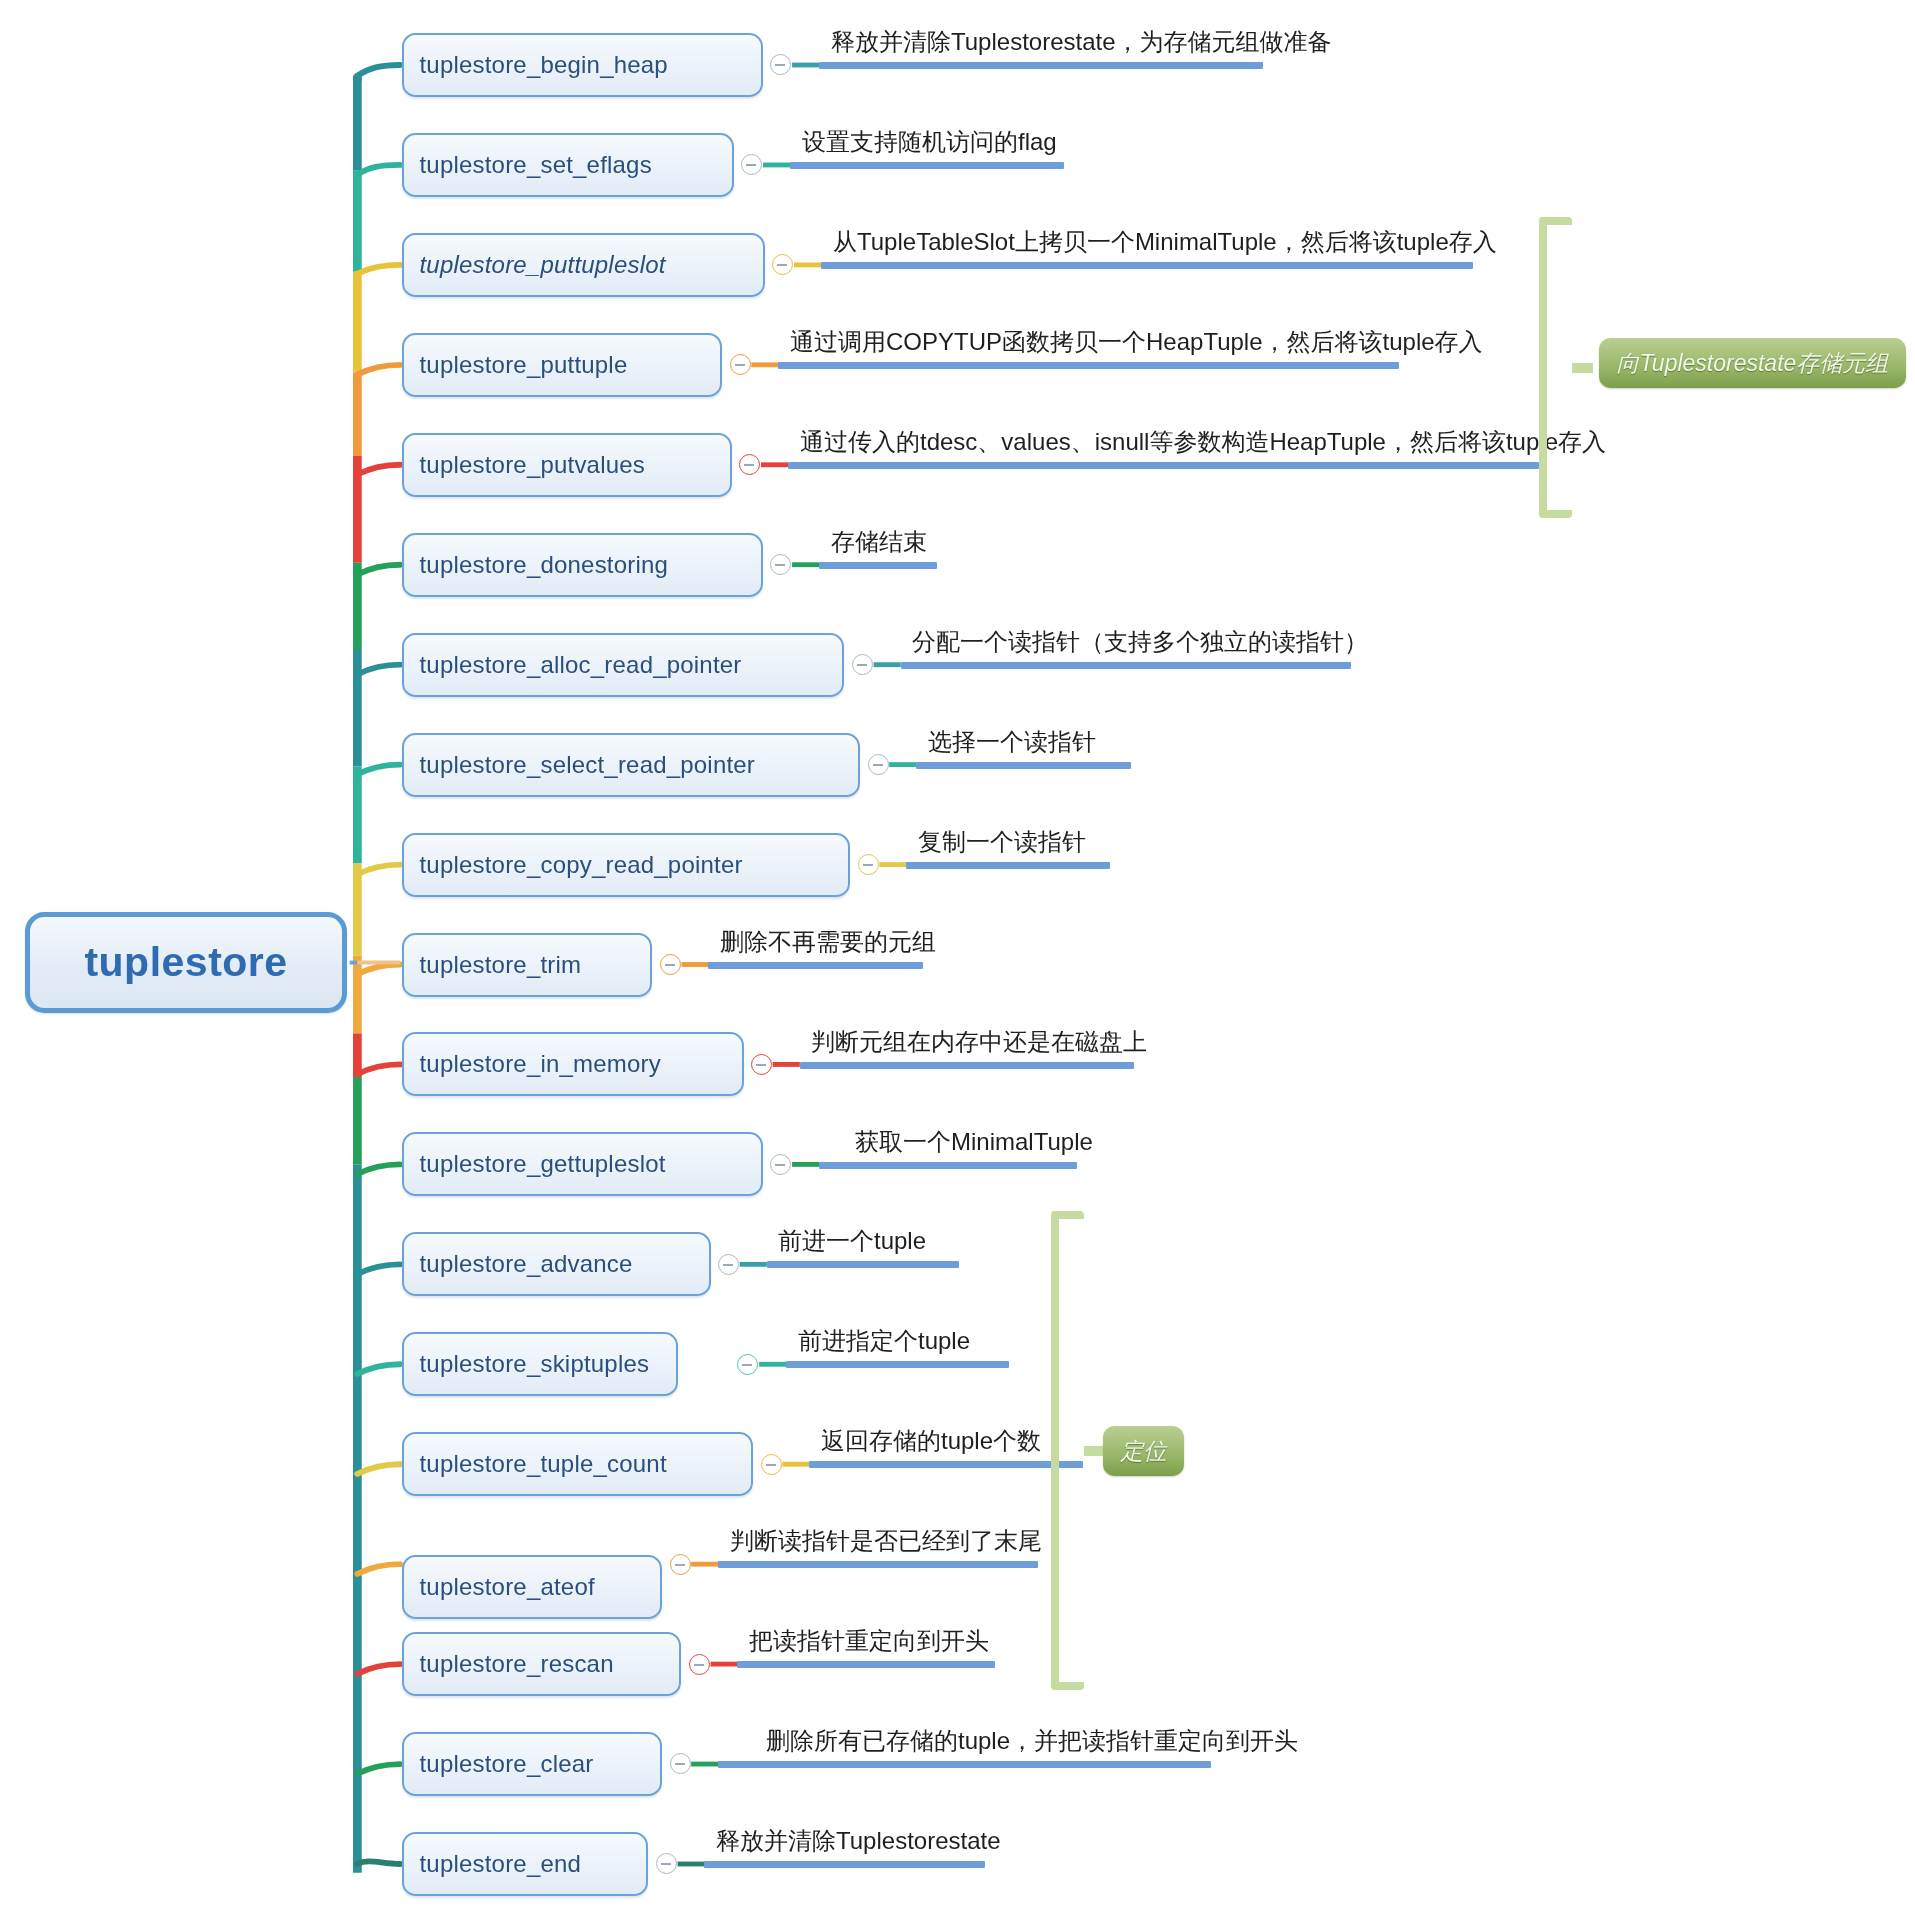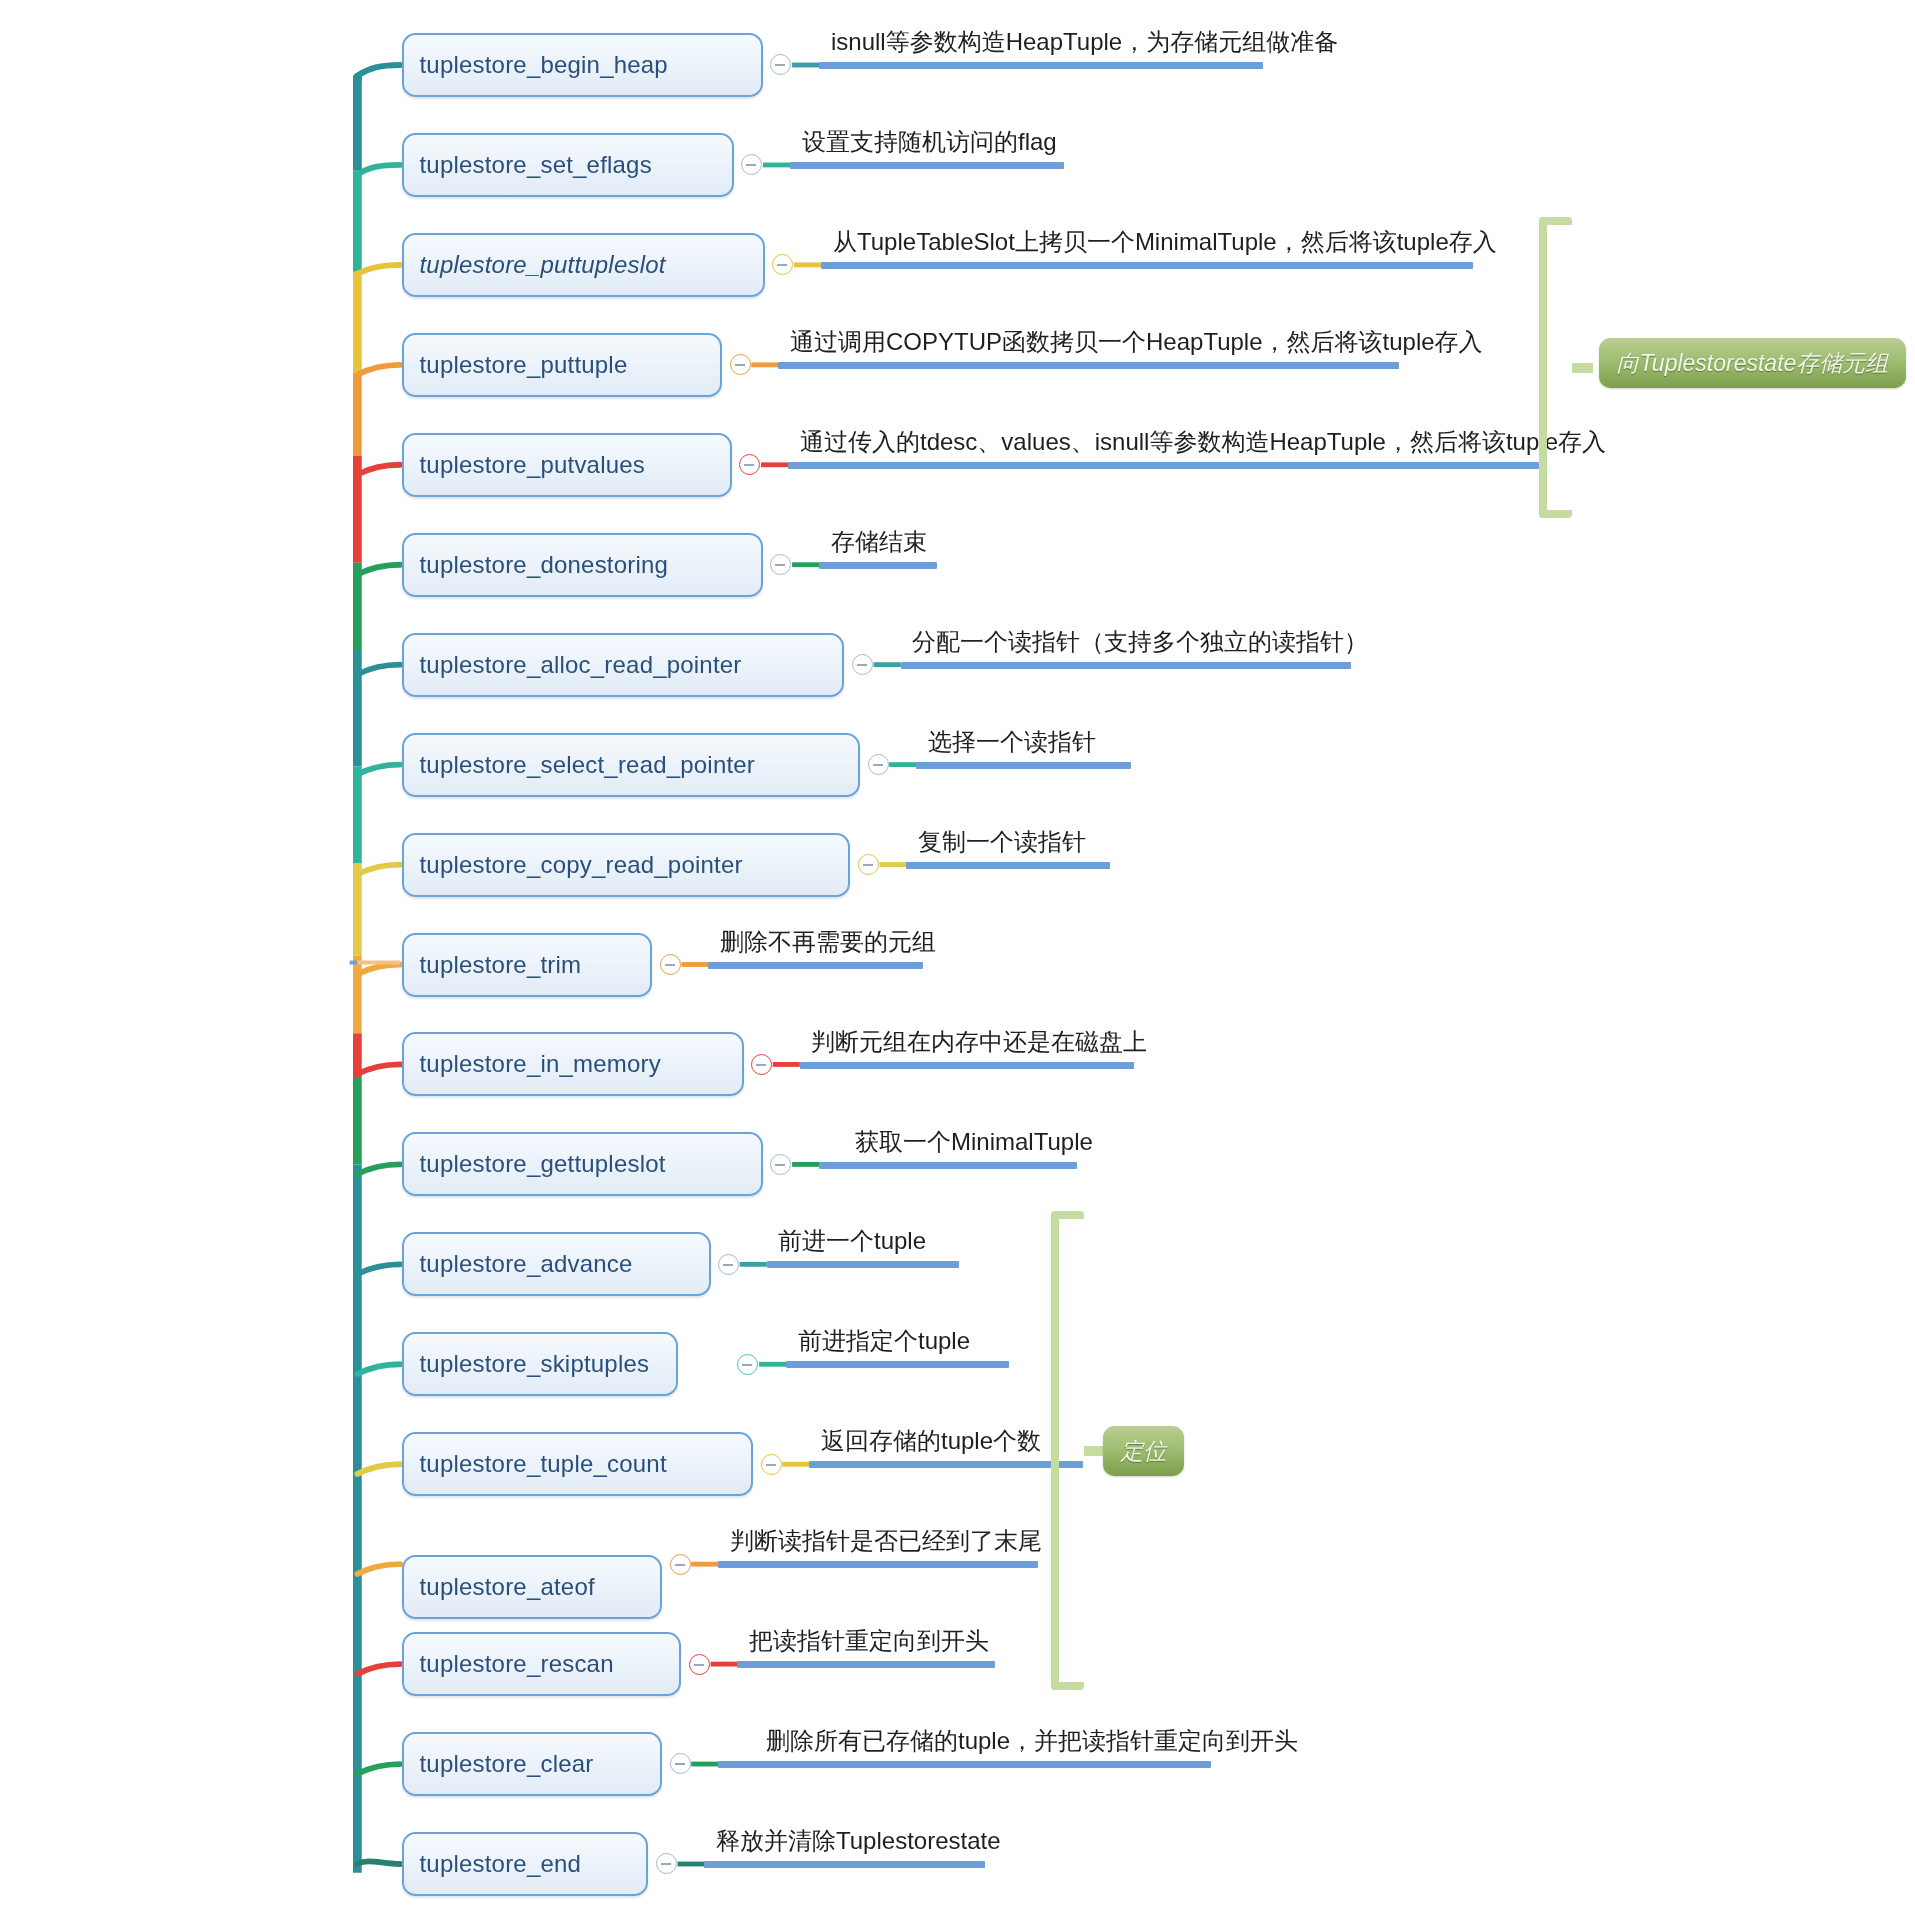--- a/index.html
+++ b/index.html
@@ -188,28 +188,31 @@
         <path d="M762 1303 H 790" stroke="#3aa0a6"></path>
         <path d="M782 1406 H 810" stroke="#2fb39a"></path>
         <path d="M806 1509 H 834" stroke="#e8c33a"></path>
         <path d="M712 1612 H 740" stroke="#ef9b3b"></path>
         <path d="M732 1715 H 760" stroke="#e4413a"></path>
         <path d="M712 1818 H 740" stroke="#25a05a"></path>
         <path d="M698 1921 H 726" stroke="#2a7f6e"></path>
       </g>
   </svg>
 
+  <div class="root-node">
+    <span class="root-label">tuplestore</span>
+  </div>
 
   <div id="topics-layer">
       <div class="topic" style="left: 402px; top: 33px; width: 361px;">
         <span class="topic-label">tuplestore_begin_heap</span>
       </div>
       <div class="bullet" style="left: 770px; top: 54px; border-color: rgb(169, 183, 200);"></div>
       <div class="underline" style="left: 819px; top: 62px; width: 444px;"></div>
-      <div class="note" style="left: 831px; top: 30px;">isnull等参数构造HeapTuple，为存储元组做准备</div>
+      <div class="note" style="left: 831px; top: 30px;">释放并清除Tuplestorestate，为存储元组做准备</div>
       <div class="topic" style="left: 402px; top: 133px; width: 332px;">
         <span class="topic-label">tuplestore_set_eflags</span>
       </div>
       <div class="bullet" style="left: 741px; top: 154px; border-color: rgb(169, 183, 200);"></div>
       <div class="underline" style="left: 790px; top: 162px; width: 274px;"></div>
       <div class="note" style="left: 802px; top: 130px;">设置支持随机访问的flag</div>
       <div class="topic" style="left: 402px; top: 233px; width: 363px; font-style: italic;">
         <span class="topic-label">tuplestore_puttupleslot</span>
       </div>
       <div class="bullet" style="left: 772px; top: 254px; border-color: rgb(227, 193, 60);"></div>

